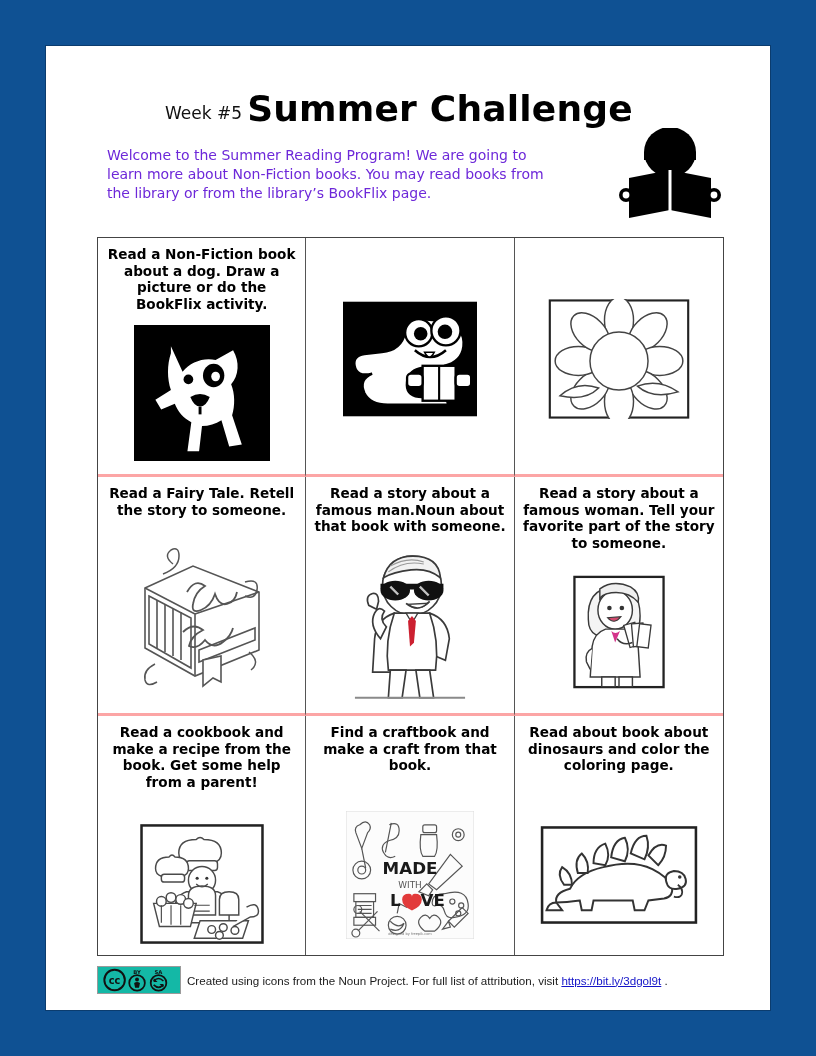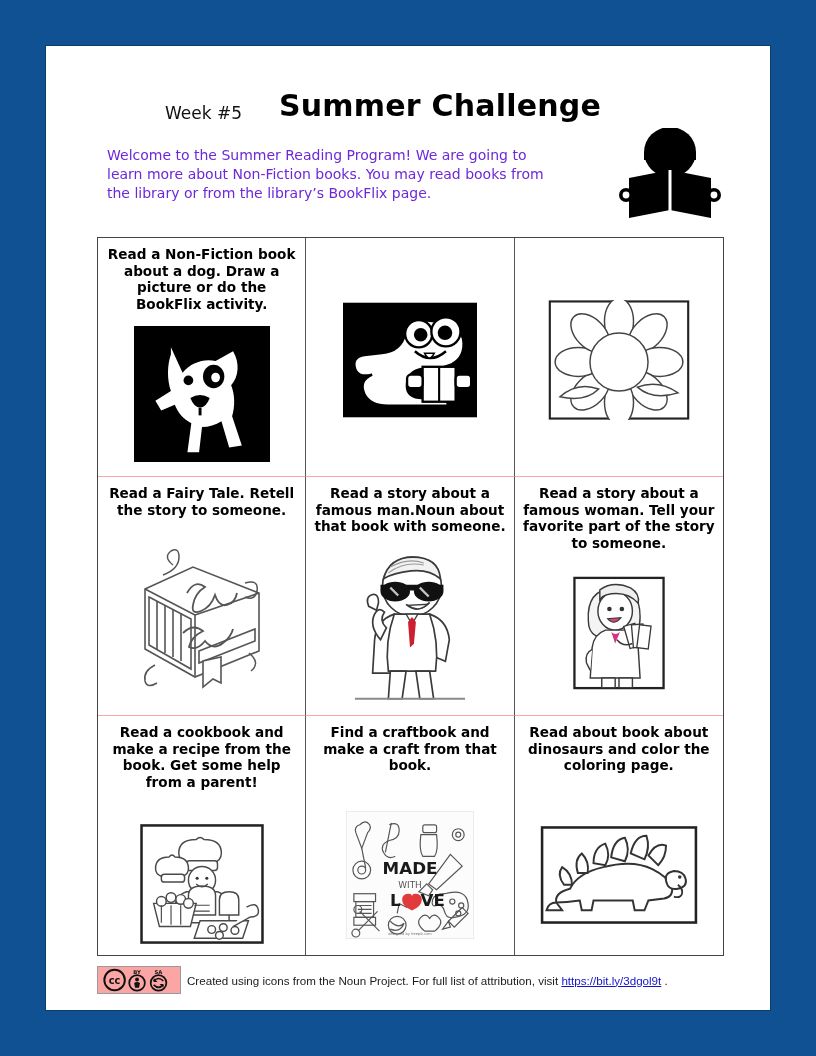--- a/index.html
+++ b/index.html
@@ -24,21 +24,21 @@
   }
   .week{
     position:absolute;left:75px;top:57px;
     font-size:17px;color:#111;
     font-family:"DejaVu Sans","Liberation Sans",sans-serif;
     margin-left:44px;
   }
   .title{
     position:absolute;left:0;right:0;top:42px;
     text-align:center;
-    font-size:30px;font-weight:bold;color:#000;
+    font-size:36px;font-weight:bold;color:#000;
     letter-spacing:.2px;
     padding-left:64px;
   }
   .intro{
     position:absolute;
     left:61px;top:100px;
     width:440px;
     font-size:14px;
     line-height:1.35;
     color:#6d28d9;
@@ -54,21 +54,21 @@
     left:51px;top:191px;
     width:627px;height:719px;
     border:1px solid #444;
     box-sizing:border-box;
     display:grid;
     grid-template-columns:1fr 1fr 1fr;
     grid-template-rows:1fr 1fr 1fr;
   }
   .cell{
     border-right:1px solid #555;
-    border-bottom:1px solid #fca5a5;
+    border-bottom:3px solid #fca5a5;
     box-sizing:border-box;
     padding:6px 7px 4px 7px;
     display:flex;
     flex-direction:column;
     align-items:center;
     overflow:hidden;
     position:relative;
   }
   .cell:nth-child(3n){border-right:none;}
   .cell:nth-child(n+7){border-bottom:none;gap:23px;}
@@ -93,21 +93,21 @@
   
   .footer{
     position:absolute;
     left:51px;bottom:16px;
     width:640px;
     display:flex;align-items:center;
     gap:6px;
   }
   .cc-badge{
     width:84px;height:28px;
-    background:#fca5a5;
+    background:#14b8a6;
     border:1px solid #9a9a9a;
     display:flex;align-items:center;
     box-sizing:border-box;
   }
   .attr{
     font-size:11.6px;
     color:#1a1a1a;
     font-family:"Liberation Sans",sans-serif;
     text-align:right;
   }

